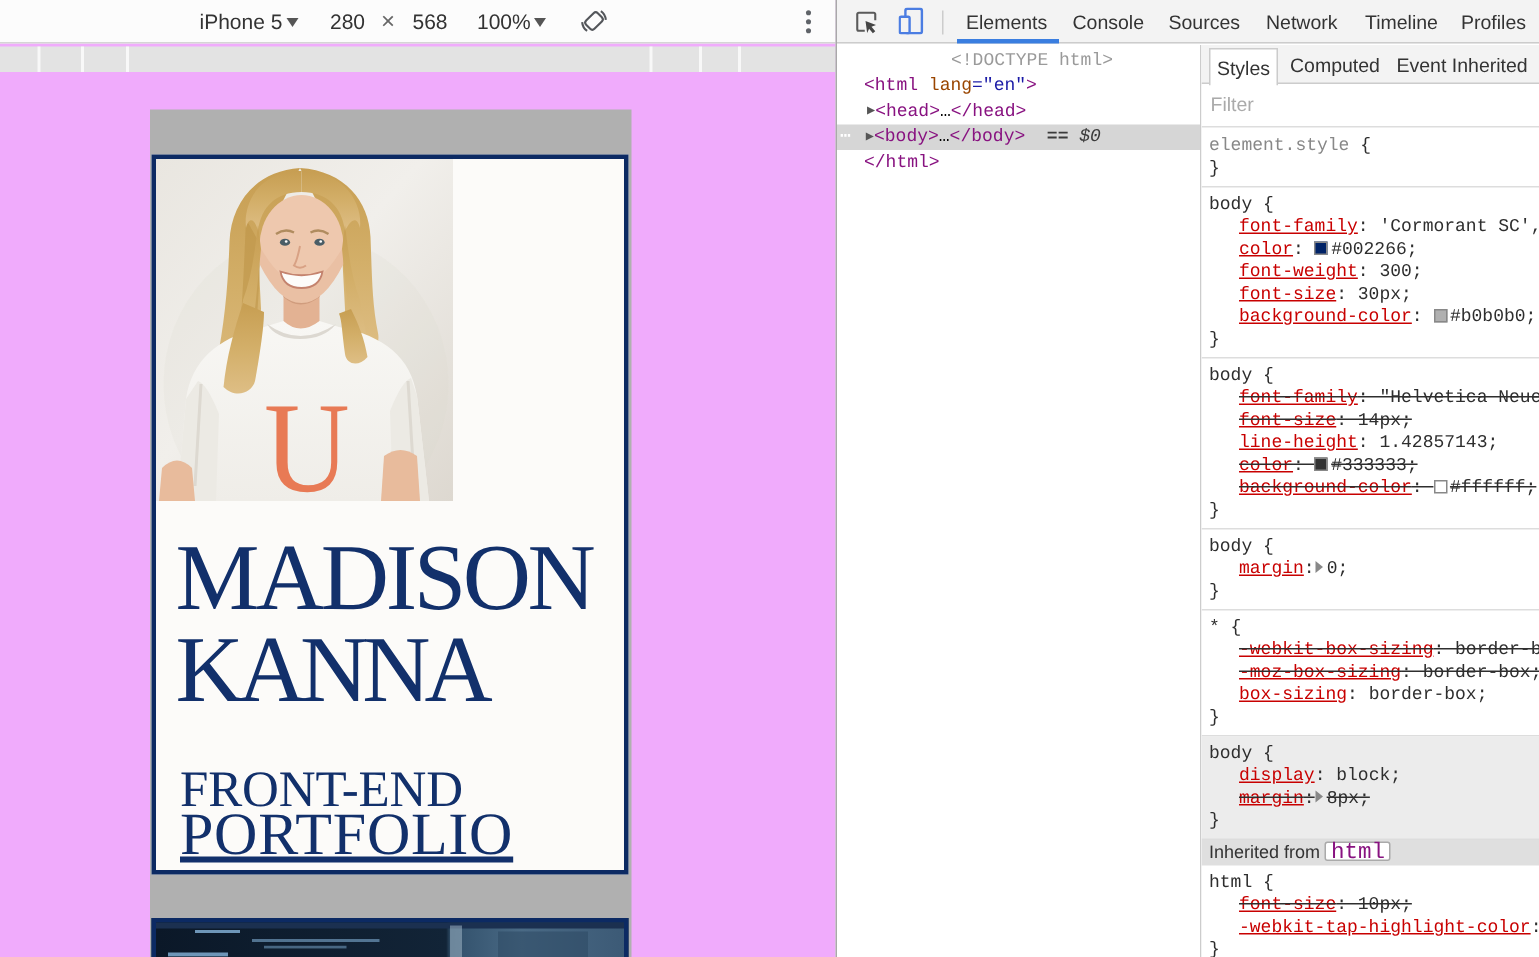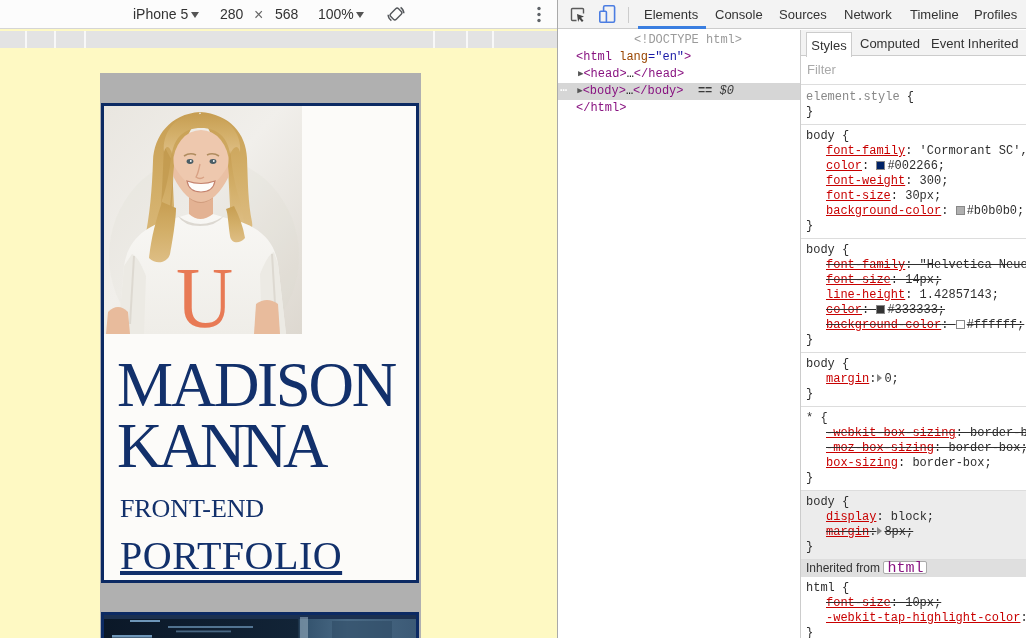--- a/index.html
+++ b/index.html
@@ -2,21 +2,21 @@
 <html><head>
 <meta charset="utf-8">
 <style>
   * { margin:0; padding:0; box-sizing:border-box; }
   html,body { width:1026px; height:638px; overflow:hidden; background:#fff;
     font-family:"Liberation Sans", sans-serif; }
   .abs { position:absolute; }
   #stage { position:relative; width:1026px; height:638px; overflow:hidden; }
 
   
-  #left { left:0; top:0; width:557px; height:638px; background:#fef9c3; }
+  #left { left:0; top:0; width:557px; height:638px; background:#f0abfc; }
   #ltoolbar { left:0; top:0; width:557px; height:29px; background:#fcfcfc;
     border-bottom:1px solid #d5d5d5; }
   .ltxt { position:absolute; top:0; height:29px; line-height:29px; font-size:14px; color:#333; }
   .tri { position:absolute; top:12px; width:0; height:0;
     border-left:4.5px solid transparent; border-right:4.5px solid transparent;
     border-top:6px solid #555; }
   #mediabar { left:0; top:31px; width:557px; height:17px; background:#e3e3e3; }
   .msep { position:absolute; top:0; width:2px; height:17px; background:#f8f8f8; }
 
   
@@ -164,21 +164,21 @@
           <path d="M58 96 C52 114 47 132 45 152 C53 160 64 156 66 148 C70 126 72 110 72 102 Z" fill="url(#hairg)"></path>
           <path d="M130 100 C135 110 139 120 141 132 C135 139 127 137 126 130 C124 116 124 108 122 103 Z" fill="url(#hairg)"></path>
 
           <path d="M4 206 Q14 196 24 206 L26 228 L2 228 Z" fill="#e8bb9c"></path>
           <path d="M152 198 Q163 190 174 198 L176 228 L150 228 Z" fill="#e8bb9c"></path>
 
           <text x="0" y="0" font-family="Liberation Serif, serif" font-size="86" fill="#e87a55" transform="translate(72,221) scale(0.92,1)">U</text>
         </svg>
         <div class="navy" style="left:13px;top:248px;font-size:63px;letter-spacing:-2.3px;">MADISON</div>
         <div class="navy" style="left:13px;top:309px;font-size:63px;letter-spacing:-4px;">KANNA</div>
-        <div class="navy" style="left:16px;top:390px;font-size:26px;letter-spacing:-0.1px;">FRONT-END</div>
+        <div class="navy" style="left:16px;top:404px;font-size:34px;letter-spacing:-0.1px;">FRONT-END</div>
         <div class="navy" style="left:16px;top:430px;font-size:40px;letter-spacing:0.5px;text-decoration:underline;">PORTFOLIO</div>
       </div>
       <div id="codeimg">
         <svg width="312" height="114" viewBox="0 0 312 114" style="position:absolute;left:0;top:0;">
           <defs>
             <linearGradient id="scr" x1="0" y1="0" x2="1" y2="0">
               <stop offset="0" stop-color="#0b1828"></stop>
               <stop offset="0.62" stop-color="#122437"></stop>
               <stop offset="0.63" stop-color="#31506b"></stop>
               <stop offset="0.78" stop-color="#4a6a85"></stop>

